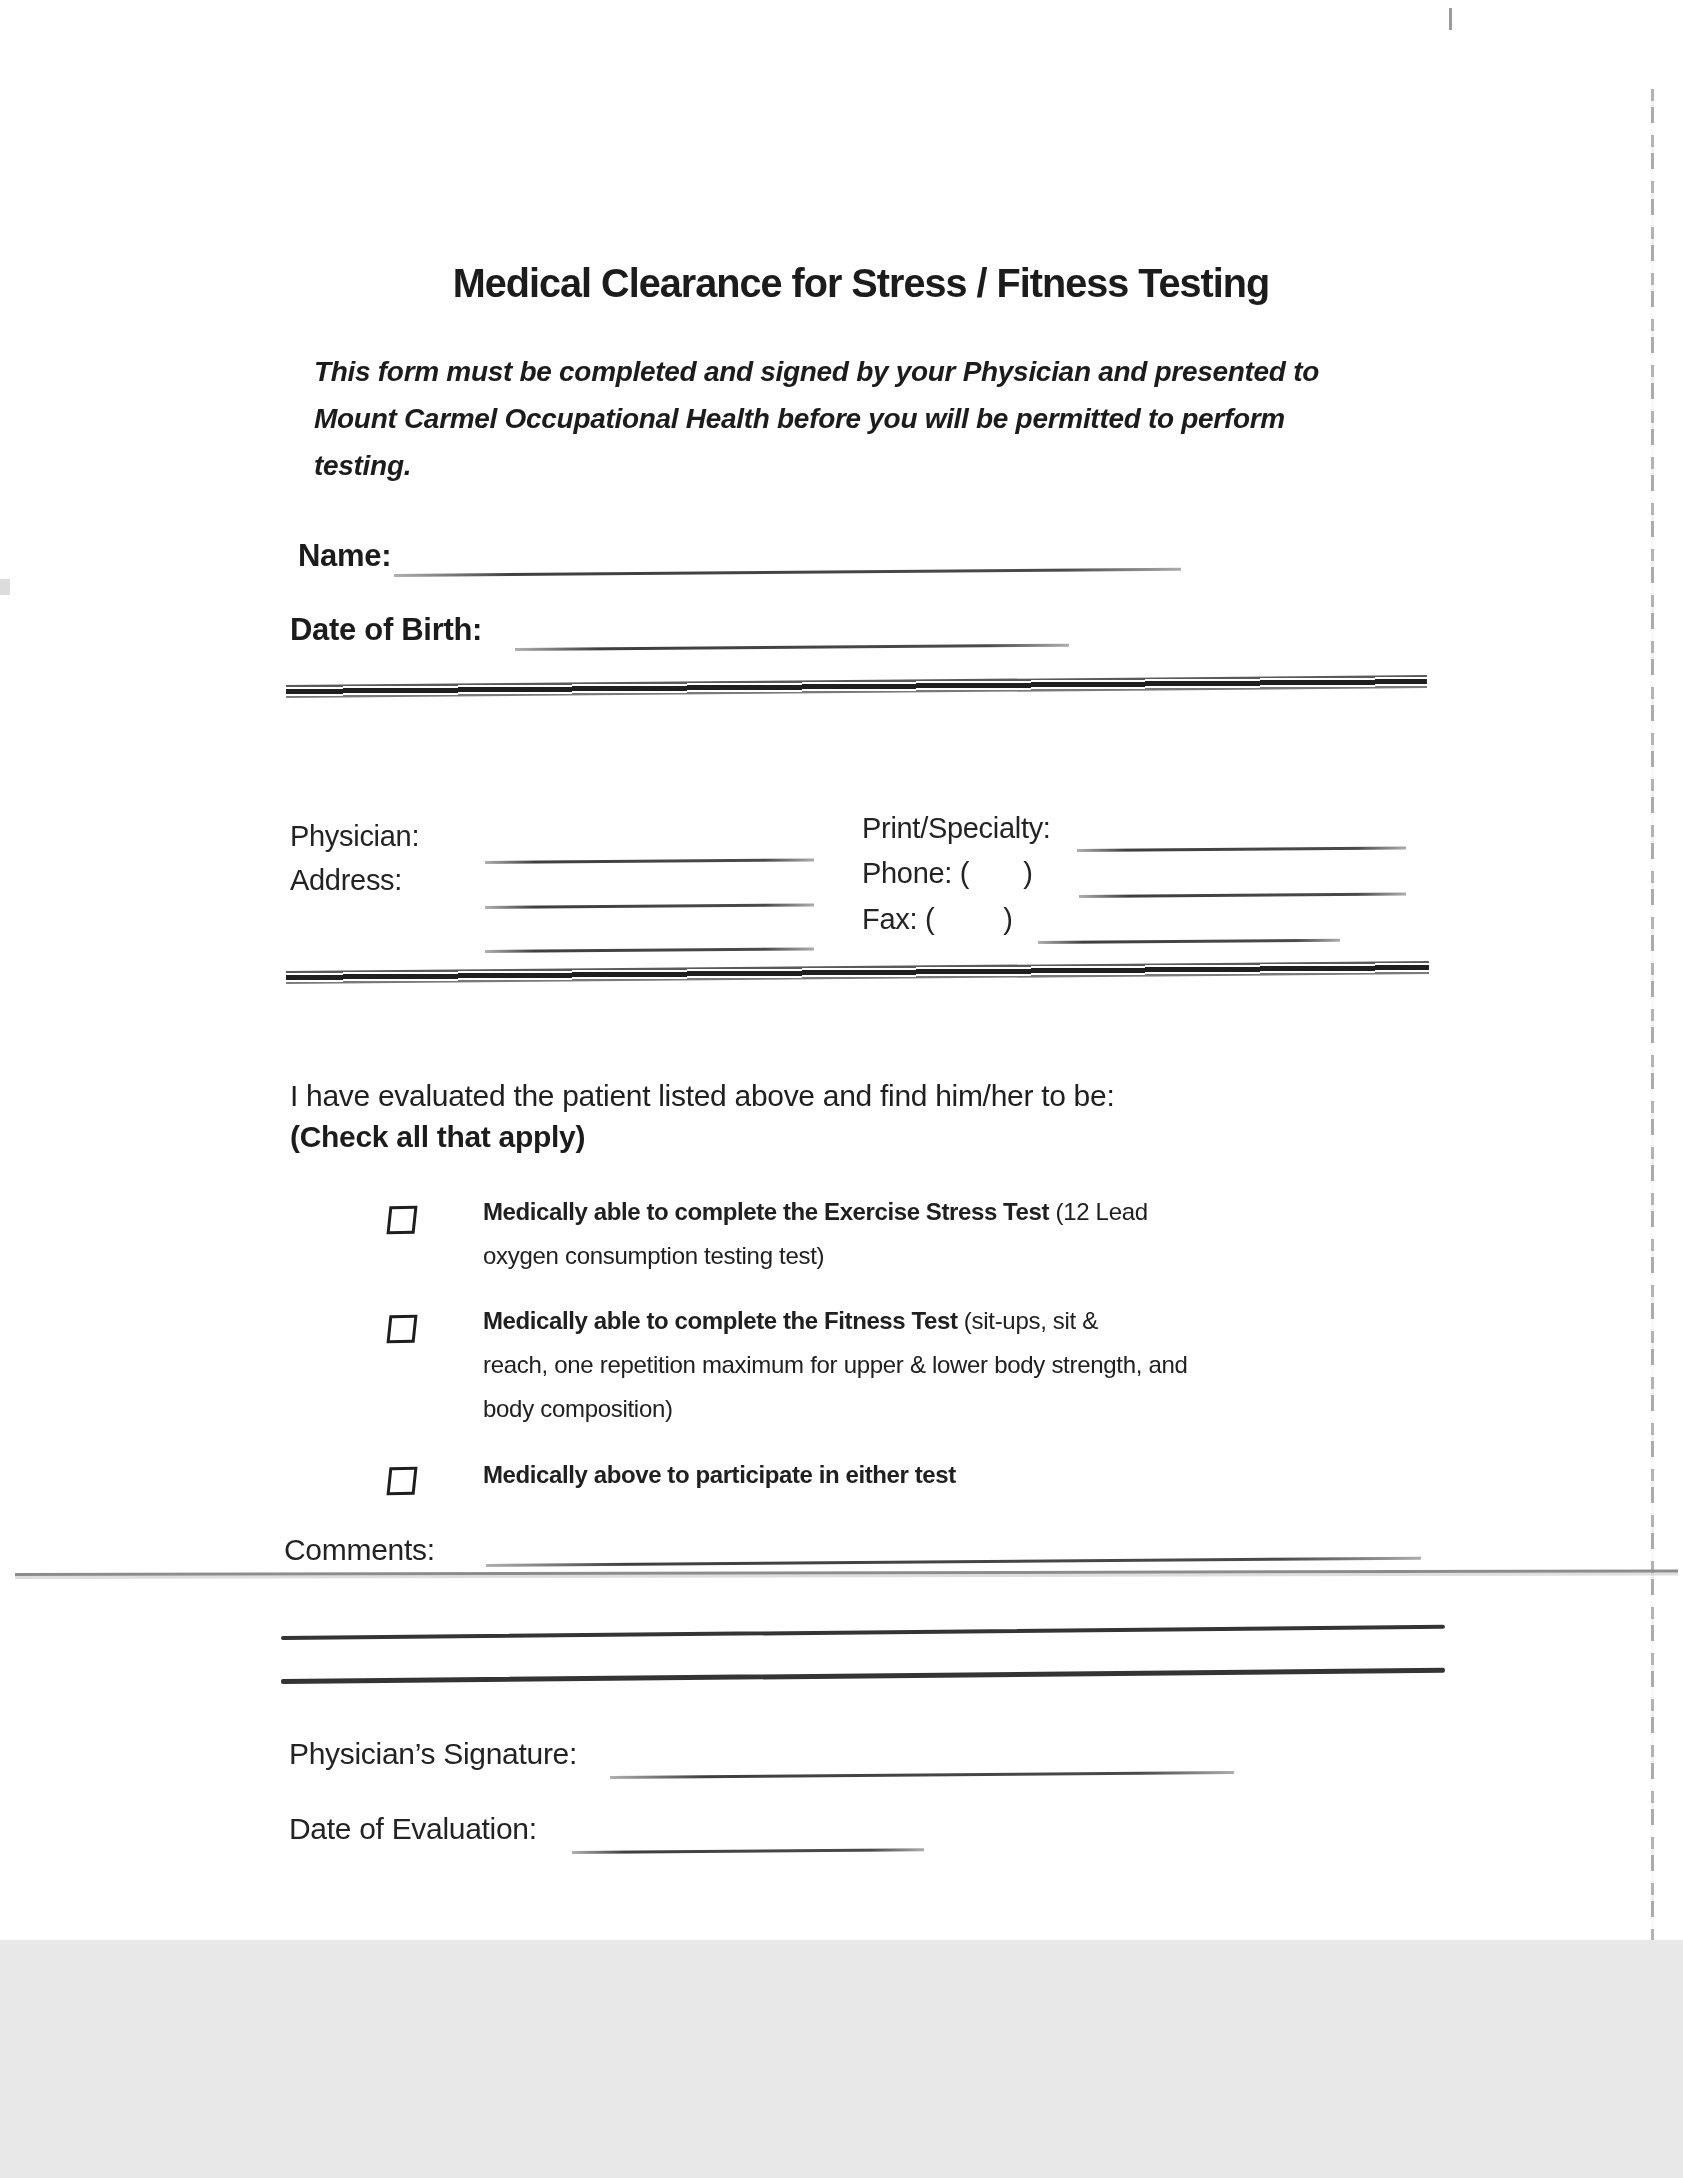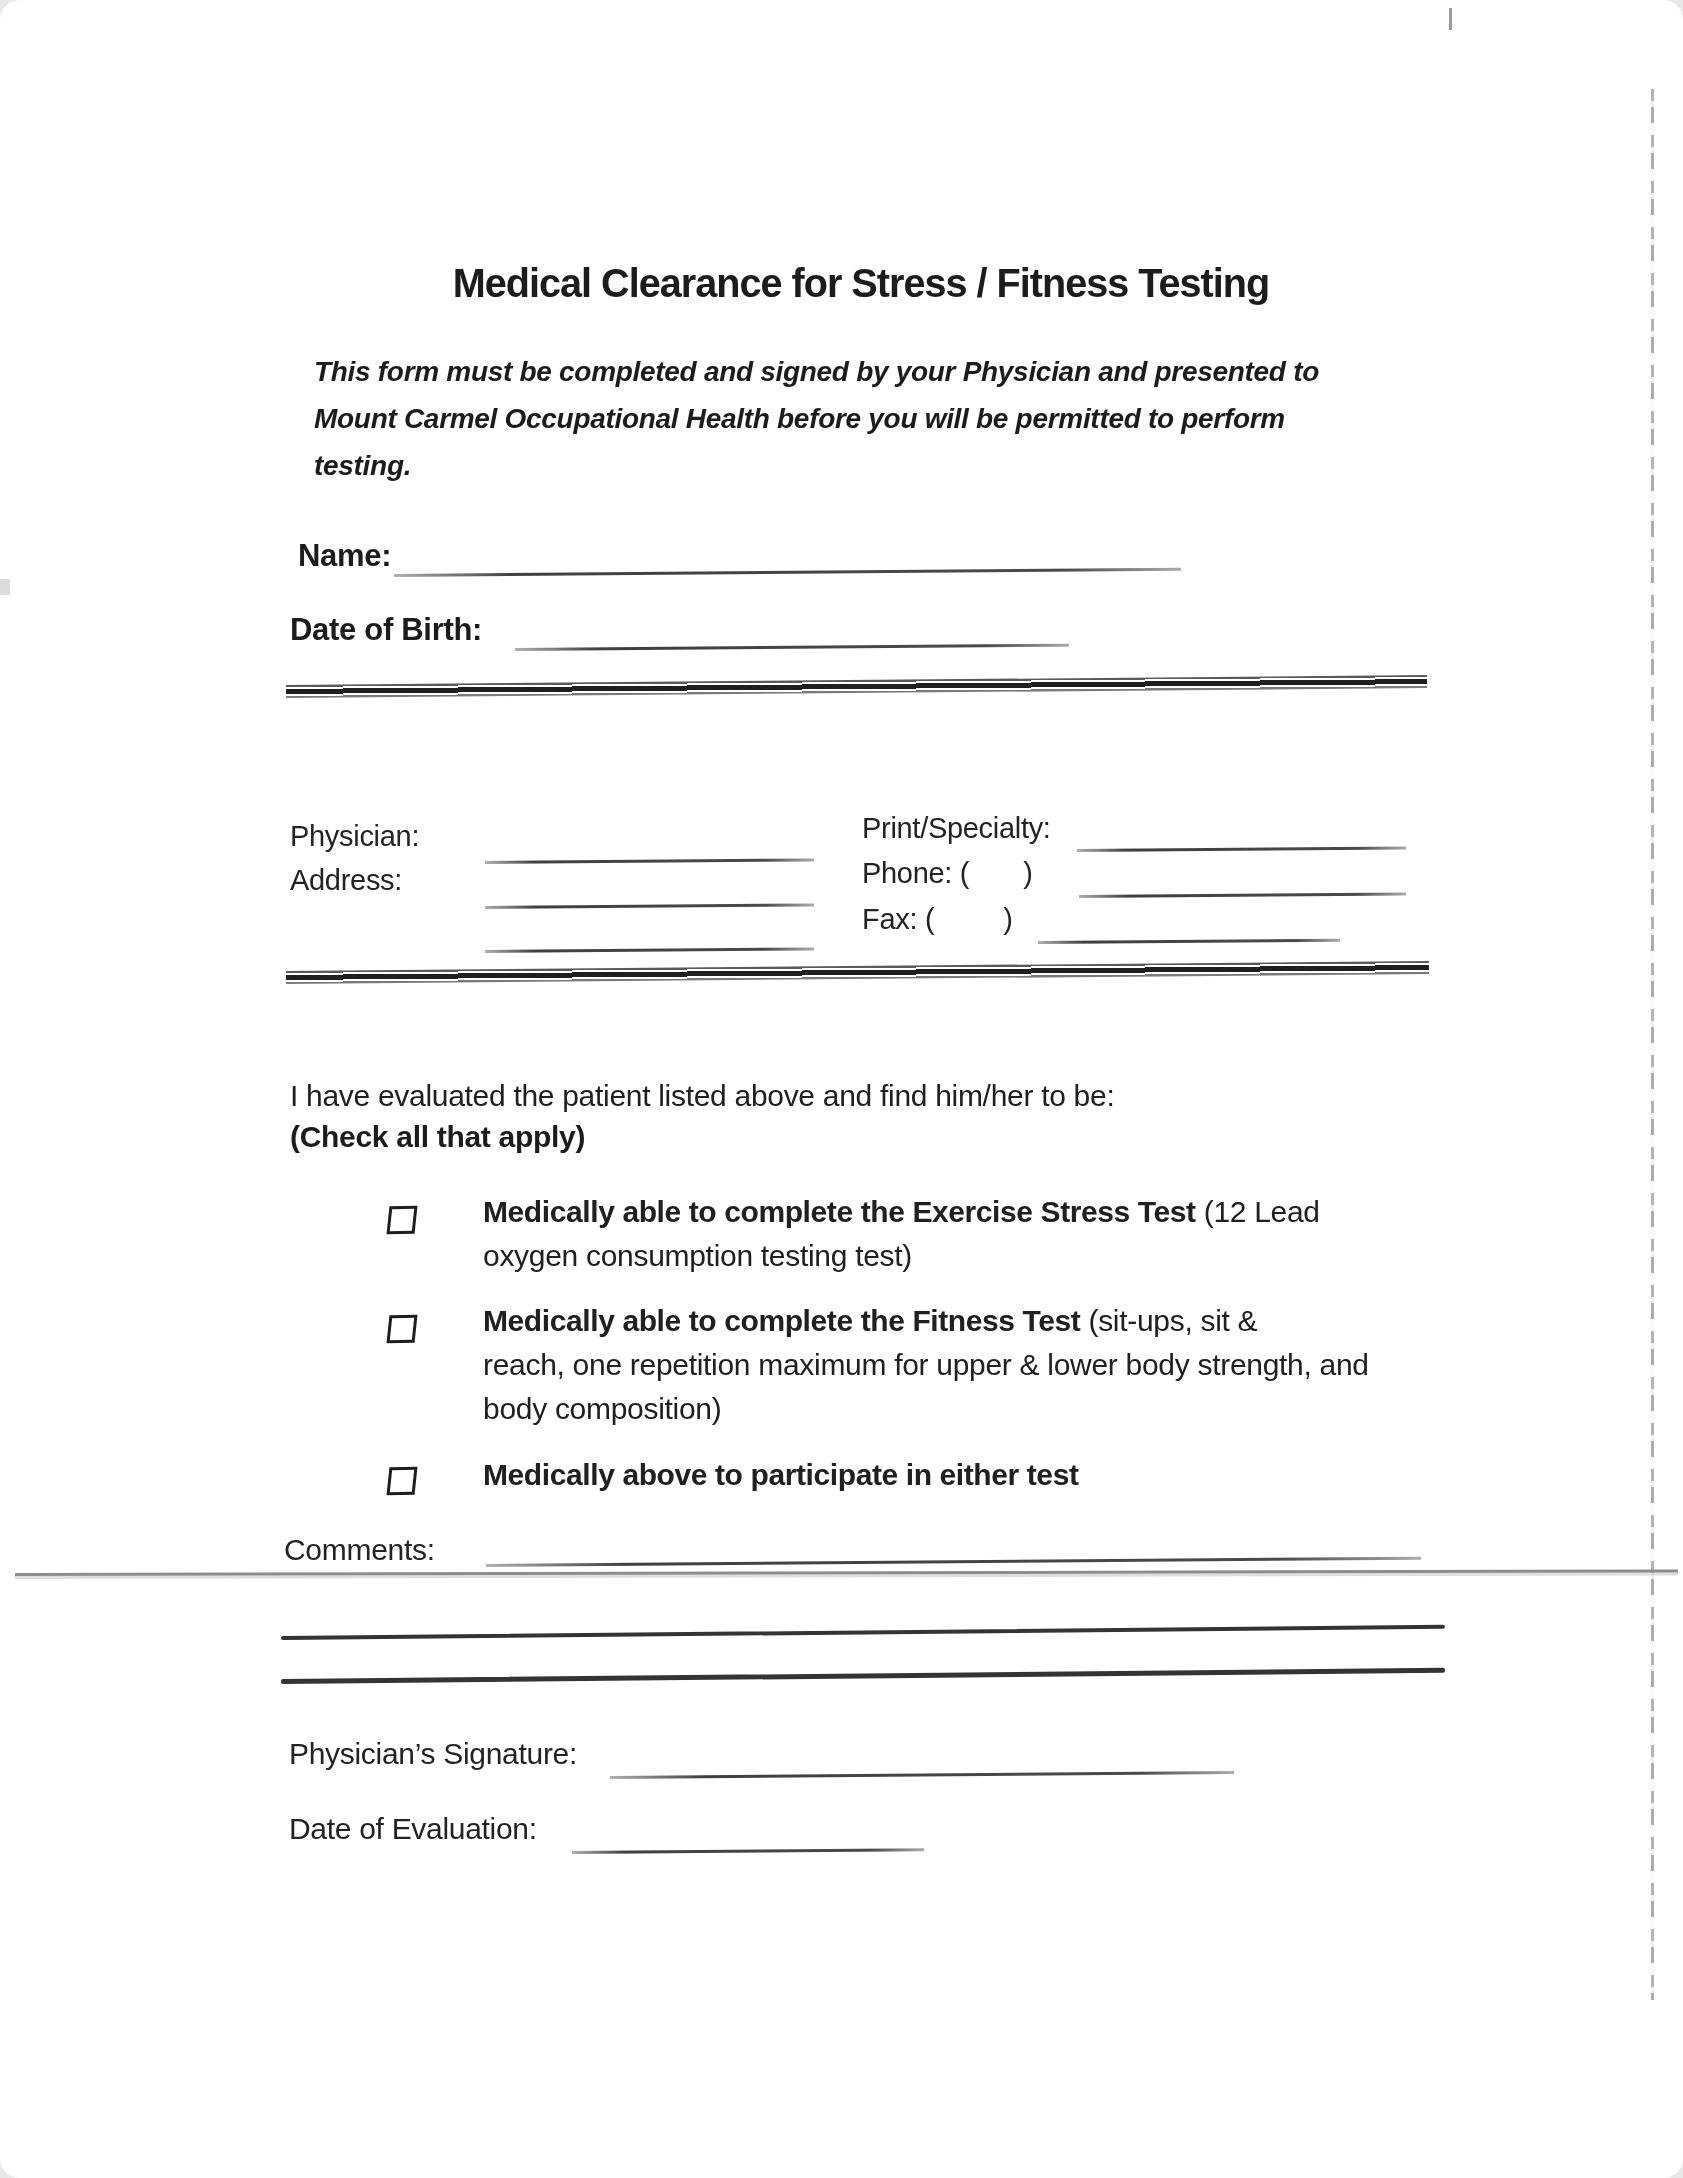--- a/index.html
+++ b/index.html
@@ -1,20 +1,20 @@
 <!DOCTYPE html>
 <html><head>
 <meta charset="utf-8">
 <style>
   html,body{margin:0;padding:0;background:#e8e8e8;}
   .sheet{
-    position:relative;width:1683px;height:2178px;margin:0 auto;
+    position:relative;width:1683px;height:1940px;margin:0 auto;
     background:#ffffff;overflow:hidden;
     font-family:"Liberation Sans","DejaVu Sans",sans-serif;
-    color:#1c1c1c;letter-spacing:-0.3px;border-radius:20px;
+    color:#1c1c1c;letter-spacing:-0.3px;
   }
   
   .abs{position:absolute;}
   .title{
     left:277px;top:261px;width:1168px;text-align:center;
     font-size:40px;font-weight:bold;letter-spacing:-1px;
     transform:scaleX(0.99);
   }
   .intro{
     left:290px;top:348px;width:1188px;
@@ -22,21 +22,21 @@
   }
   .lbl-b{font-size:31px;font-weight:bold;}
   .lbl-r{font-size:29px;font-weight:normal;color:#232323;}
   .lbl-r30{font-size:30px;font-weight:normal;color:#232323;}
   .print-heading{
     left:297px;top:733px;width:1129px;text-align:center;
     font-size:30px;font-weight:bold;font-style:italic;
   }
   .leadin{left:290px;top:1079px;font-size:30px;color:#202020;}
   .checkall{left:290px;top:1120px;font-size:30px;font-weight:bold;}
-  .opt-text{width:960px;font-size:30px;line-height:44px;color:#202020;}
+  .opt-text{width:960px;font-size:24px;line-height:44px;color:#202020;}
   .seg-b{font-weight:bold;letter-spacing:-0.4px;}
   .seg-r{font-weight:normal;}
   
   .cbox{
     position:absolute;width:22px;height:22px;
     border:3.5px solid #1e1e1e;background:transparent;
     transform:skewX(-7deg) rotate(-1deg);
   }
   
   .uline{

